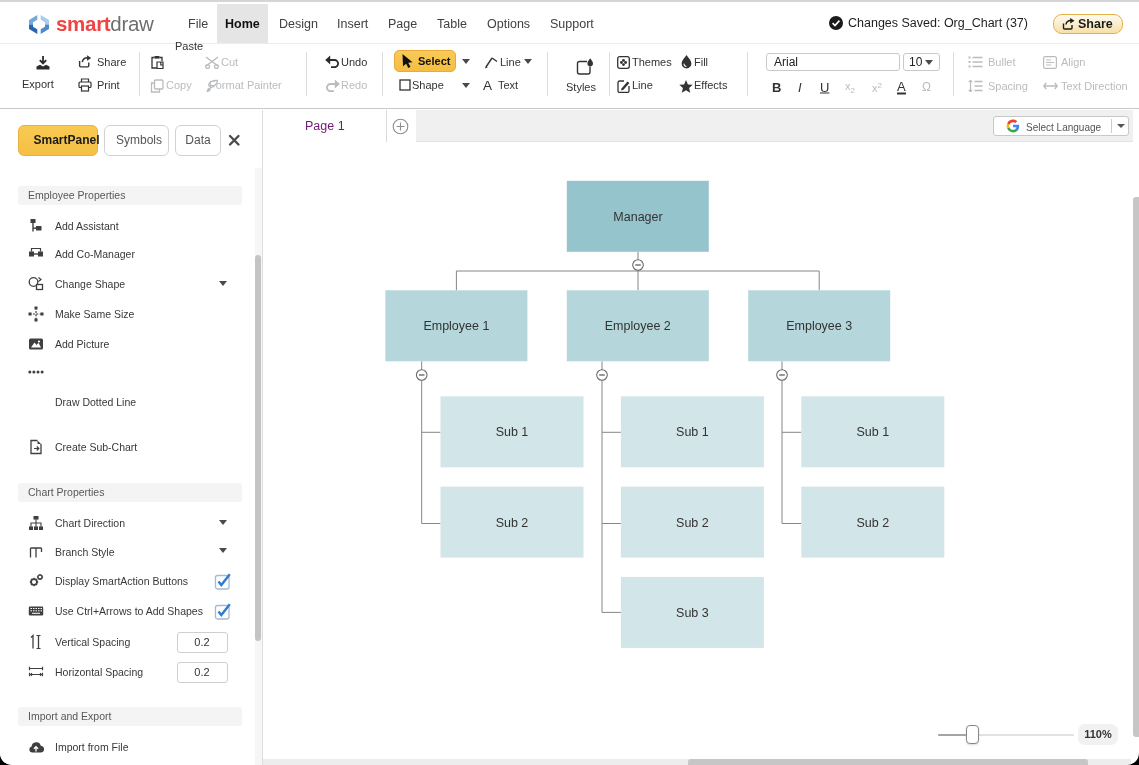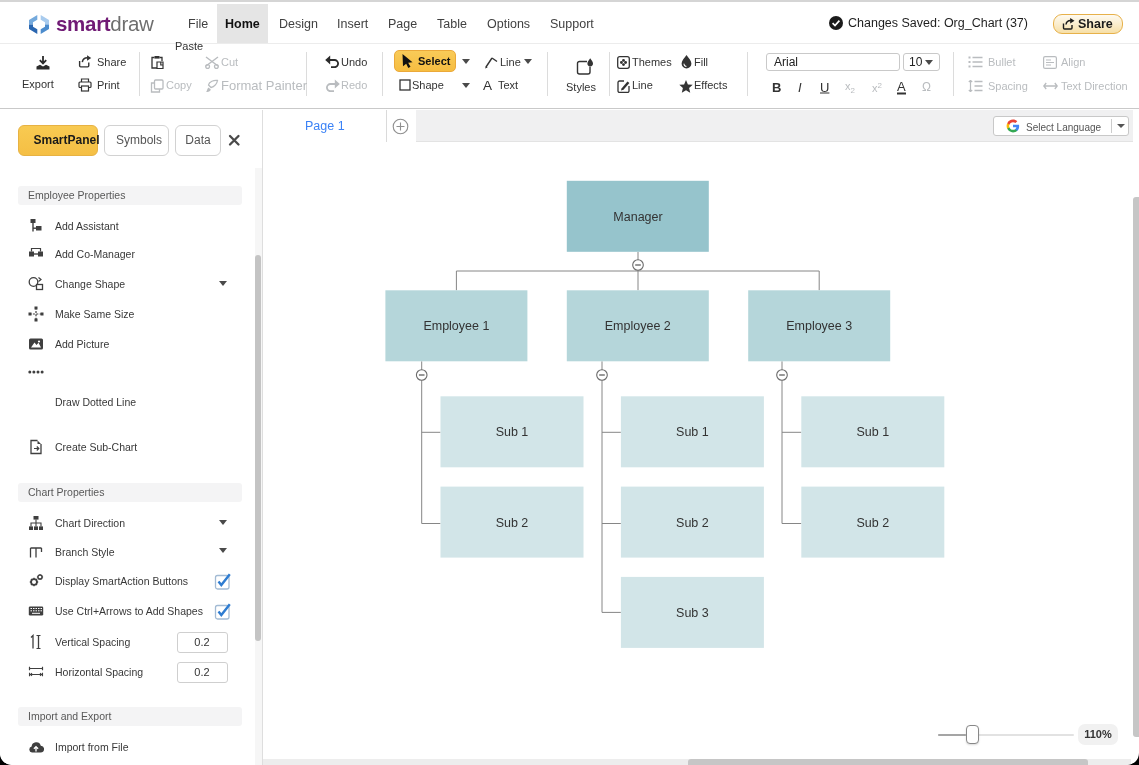--- a/index.html
+++ b/index.html
@@ -25,21 +25,21 @@
 <div id="app">
 <div class="abs" style="left:0;top:0;width:1139px;height:2px;background:#d5d5d5;z-index:5;"></div>
 
 <div class="abs" style="left:0;top:0;width:1139px;height:44px;background:#fff;border-bottom:1px solid #ececec;"></div>
 <svg class="abs" style="left:29px;top:15px" width="20" height="19" viewBox="0 0 20 19">
   <polygon points="8.3,0 0,5 0,9.5 4,9.5 4,7.3 8.3,4.7" fill="#74a9dc"></polygon>
   <polygon points="0,9.5 0,14 8.3,19 8.3,14.3 4,11.7 4,9.5" fill="#2a66b0"></polygon>
   <polygon points="11.7,0 20,5 20,9.5 16,9.5 16,7.3 11.7,4.7" fill="#a8cbee"></polygon>
   <polygon points="20,9.5 20,14 11.7,19 11.7,14.3 16,11.7 16,9.5" fill="#4c8ccd"></polygon>
 </svg>
-<div class="lbl" style="left:56px;top:12px;font-size:20.5px;letter-spacing:-0.3px;"><span style="font-weight:700;color:#701a75;">smart</span><span style="font-weight:400;color:#6e6e6e;">draw</span></div>
+<div class="lbl" style="left:56px;top:12px;font-size:20.5px;letter-spacing:-0.3px;"><span style="font-weight:700;color:#ef4444;">smart</span><span style="font-weight:400;color:#6e6e6e;">draw</span></div>
 <div class="abs" style="left:217px;top:4px;width:51px;height:39px;background:#e5e5e5;"></div>
 <div class="lbl ct" style="left:188px;top:24px;font-size:12.5px;color:#414141;">File</div>
 <div class="lbl ct" style="left:225px;top:24px;font-size:12.5px;color:#111;font-weight:700;">Home</div>
 <div class="lbl ct" style="left:279px;top:24px;font-size:12.5px;color:#414141;">Design</div>
 <div class="lbl ct" style="left:337px;top:24px;font-size:12.5px;color:#414141;">Insert</div>
 <div class="lbl ct" style="left:388px;top:24px;font-size:12.5px;color:#414141;">Page</div>
 <div class="lbl ct" style="left:437px;top:24px;font-size:12.5px;color:#414141;">Table</div>
 <div class="lbl ct" style="left:487px;top:24px;font-size:12.5px;color:#414141;">Options</div>
 <div class="lbl ct" style="left:550px;top:24px;font-size:12.5px;color:#414141;">Support</div>
 <svg class="abs" style="left:829px;top:16px" width="14" height="14" viewBox="0 0 14 14">
@@ -99,21 +99,21 @@
 <svg class="abs" style="left:205px;top:55px" width="14" height="14" viewBox="0 0 14 14">
   <path d="M1,2 L13,11 M13,2 L1,11" stroke="#b9bcbf" stroke-width="1.4"></path>
   <circle cx="2.6" cy="11.6" r="1.9" fill="none" stroke="#b9bcbf" stroke-width="1.3"></circle>
   <circle cx="11.4" cy="11.6" r="1.9" fill="none" stroke="#b9bcbf" stroke-width="1.3"></circle>
 </svg>
 <div class="lbl ct dis" style="left:221px;top:62px;font-size:11px;">Cut</div>
 <svg class="abs" style="left:205px;top:79px" width="14" height="14" viewBox="0 0 14 14">
   <path d="M12.5,1.5 C9,1 4,2.5 3.5,6 L6,8.5 C9.5,8 12,4.5 12.5,1.5 Z" fill="none" stroke="#b9bcbf" stroke-width="1.3"></path>
   <path d="M3.5,8.5 C2,9.5 2.5,11.5 1,12.8 C3.5,13.3 5.5,12 5.8,10.5 Z" fill="#b9bcbf"></path>
 </svg>
-<div class="lbl ct dis" style="left:221px;top:85px;font-size:13px;">Format Painter</div>
+<div class="lbl ct dis" style="left:209px;top:85px;font-size:11px;">Format Painter</div>
 
 <svg class="abs" style="left:325px;top:55px" width="15" height="13" viewBox="0 0 15 13">
   <path d="M2,5 H9.5 A3.6,3.6 0 0 1 9.5,12.2 H6" stroke="#2b2b2b" stroke-width="1.8" fill="none"></path>
   <polygon points="5.2,0.4 5.2,9.6 0.2,5" fill="#2b2b2b"></polygon>
 </svg>
 <div class="lbl ct" style="left:341px;top:62px;font-size:11px;color:#333;">Undo</div>
 <svg class="abs" style="left:325px;top:79px" width="15" height="13" viewBox="0 0 15 13">
   <path d="M13,5 H5.5 A3.6,3.6 0 0 0 5.5,12.2 H9" stroke="#b9bcbf" stroke-width="1.8" fill="none"></path>
   <polygon points="9.8,0.4 9.8,9.6 14.8,5" fill="#b9bcbf"></polygon>
 </svg>
@@ -339,21 +339,21 @@
 </svg>
 <div class="pitem" style="top:746.5px;">Import from File</div>
 
 <div class="abs" style="left:254.5px;top:168px;width:7px;height:597px;background:#f6f6f6;"></div>
 <div class="abs" style="left:255px;top:255px;width:6px;height:386px;background:#c4c4c4;border-radius:3px;"></div>
 
 <div class="abs" style="left:263px;top:110px;width:876px;height:32px;background:#f0f0f1;border-bottom:1px solid #e3e3e3;"></div>
 <div class="abs" style="left:263px;top:110px;width:153px;height:32px;background:#fff;"></div>
 <div class="abs" style="left:386px;top:110px;width:1px;height:32px;background:#dadada;"></div>
 <div class="abs" style="left:1133px;top:110px;width:6px;height:32px;background:#fff;"></div>
-<div class="lbl ct" style="left:305px;top:126px;font-size:12.5px;color:#3b82f6;">Page 1</div>
+<div class="lbl ct" style="left:305px;top:126px;font-size:12.5px;color:#701a75;">Page 1</div>
 <svg class="abs" style="left:392px;top:118px" width="17" height="17" viewBox="0 0 17 17">
   <circle cx="8.5" cy="8.5" r="7.3" fill="none" stroke="#8f8f8f" stroke-width="1.1"></circle>
   <path d="M8.5,4.5 V12.5 M4.5,8.5 H12.5" stroke="#8f8f8f" stroke-width="1.1"></path>
 </svg>
 
 <div class="abs" style="left:993px;top:116px;width:136px;height:20px;border:1px solid #c8c8c8;border-radius:3px;background:#fff;"></div>
 <svg class="abs" style="left:1006px;top:119px" width="14" height="14" viewBox="0 0 48 48">
   <path fill="#4285F4" d="M45.1,24.5c0-1.6-0.1-3.1-0.4-4.5H24v8.5h11.8c-0.5,2.8-2.1,5.1-4.4,6.7v5.6h7.1C42.7,37,45.1,31.2,45.1,24.5z"></path>
   <path fill="#34A853" d="M24,46c5.9,0,10.9-2,14.6-5.3l-7.1-5.6c-2,1.3-4.5,2.1-7.5,2.1c-5.8,0-10.6-3.9-12.4-9.1H4.3v5.7C7.9,41.2,15.4,46,24,46z"></path>
   <path fill="#FBBC05" d="M11.6,28.1c-0.4-1.3-0.7-2.7-0.7-4.1s0.2-2.8,0.7-4.1v-5.7H4.3C2.9,17.1,2,20.4,2,24s0.9,6.9,2.3,9.8L11.6,28.1z"></path>

